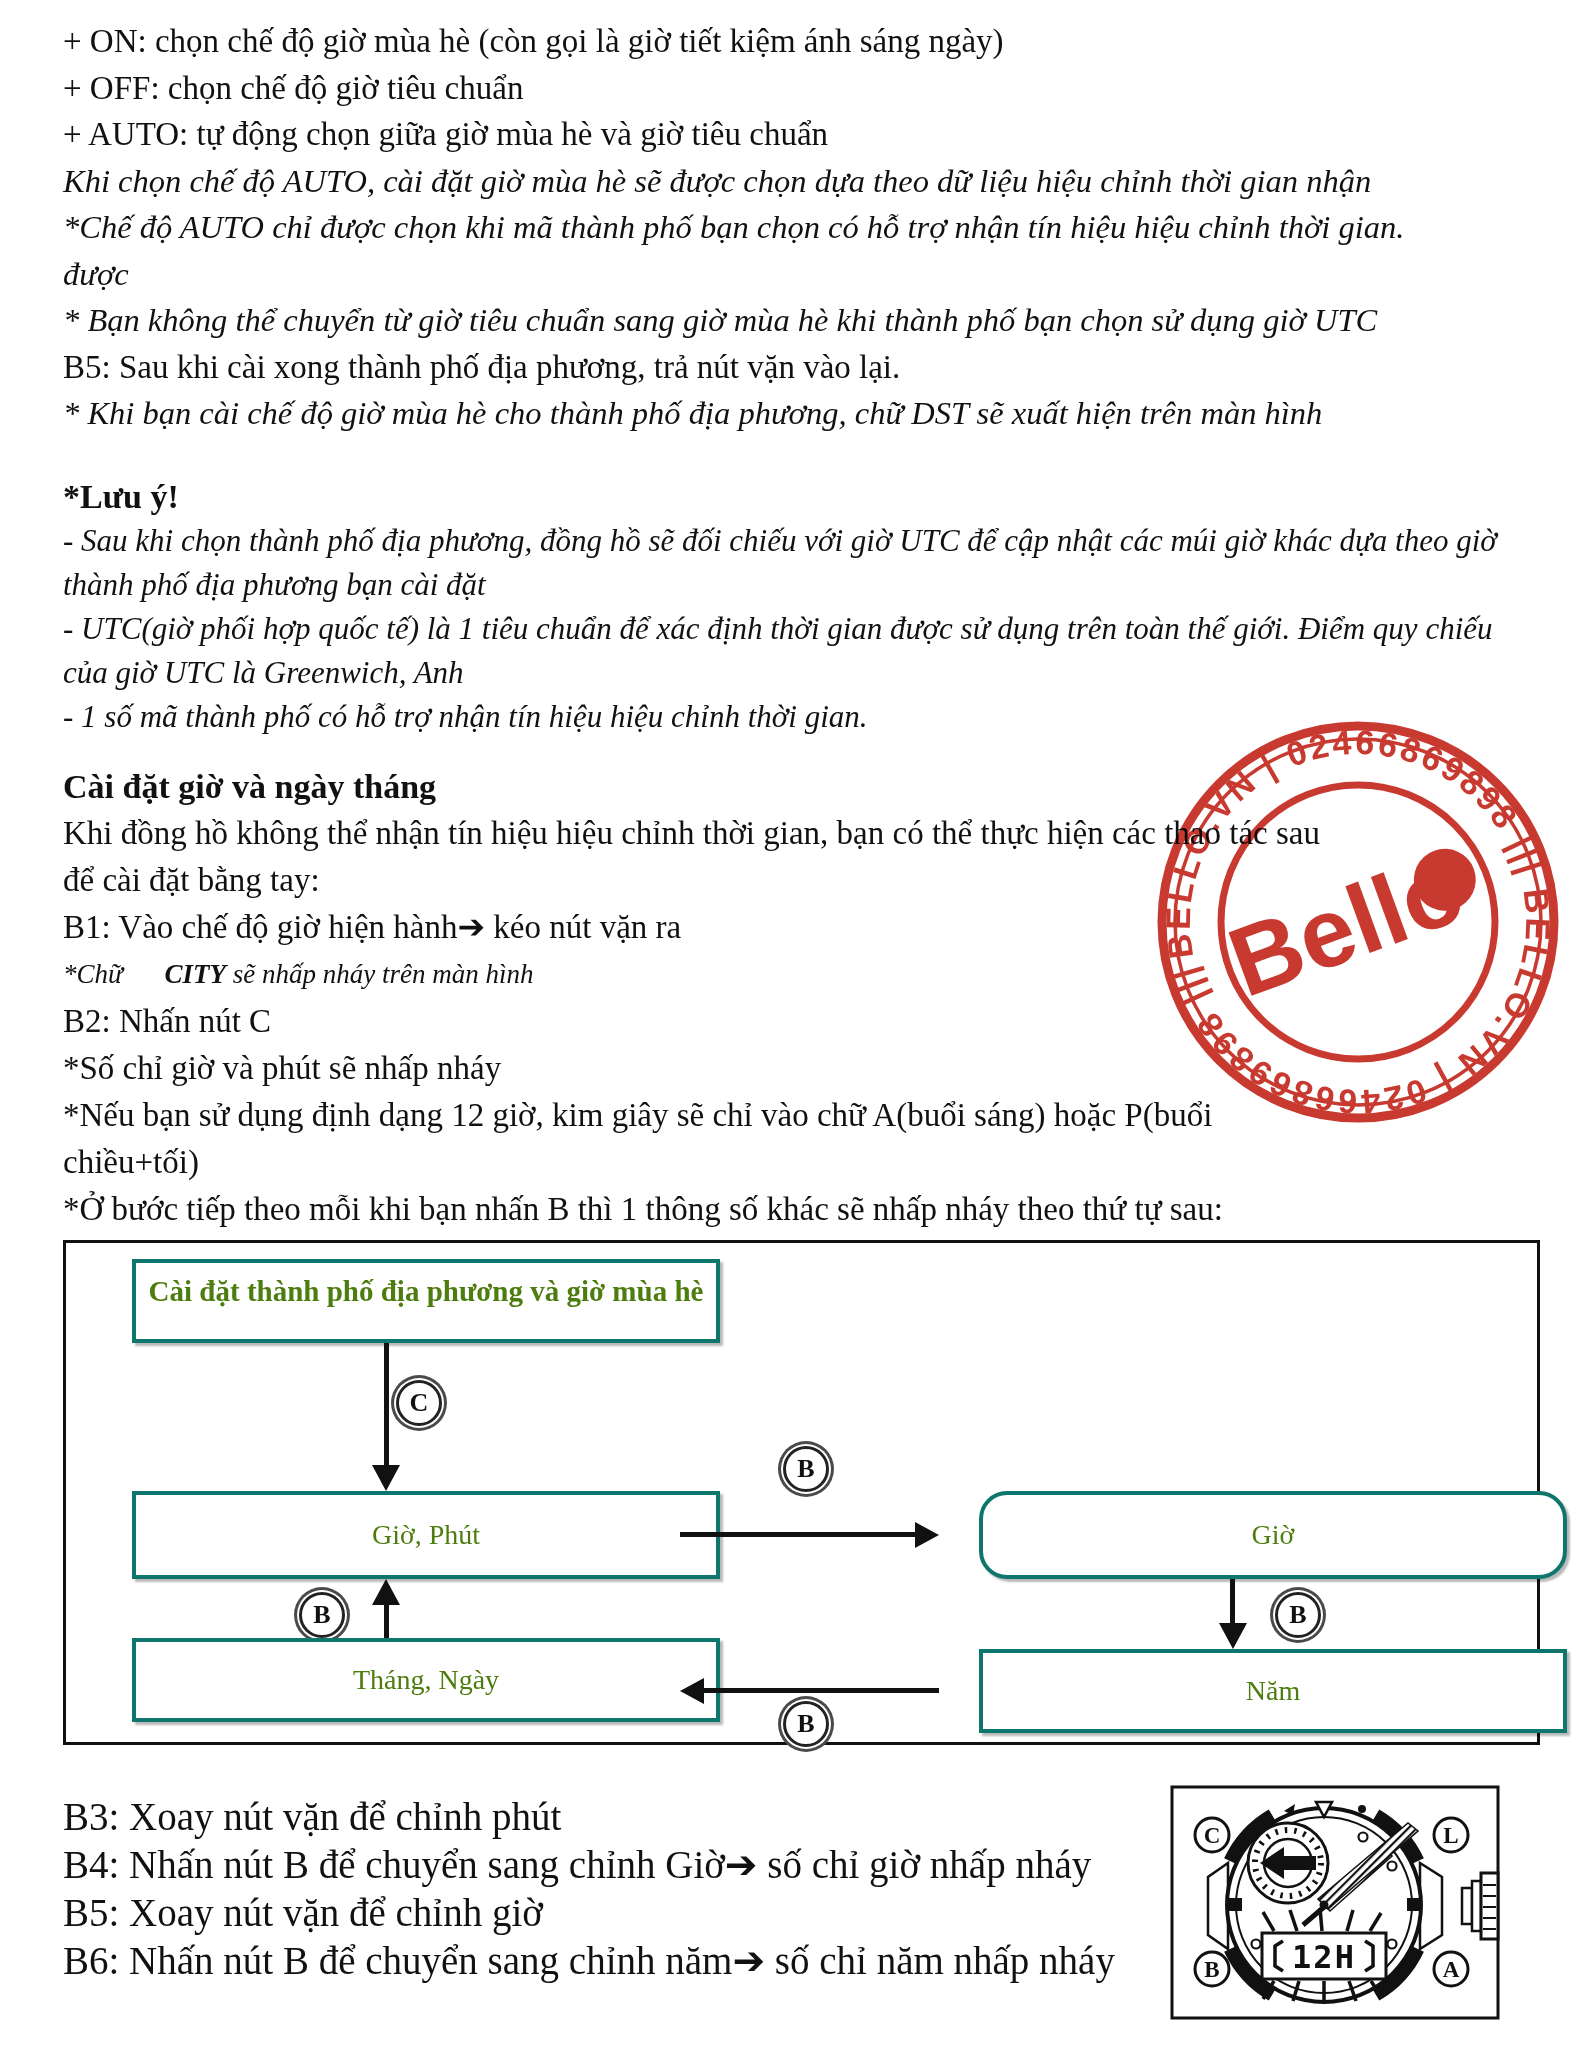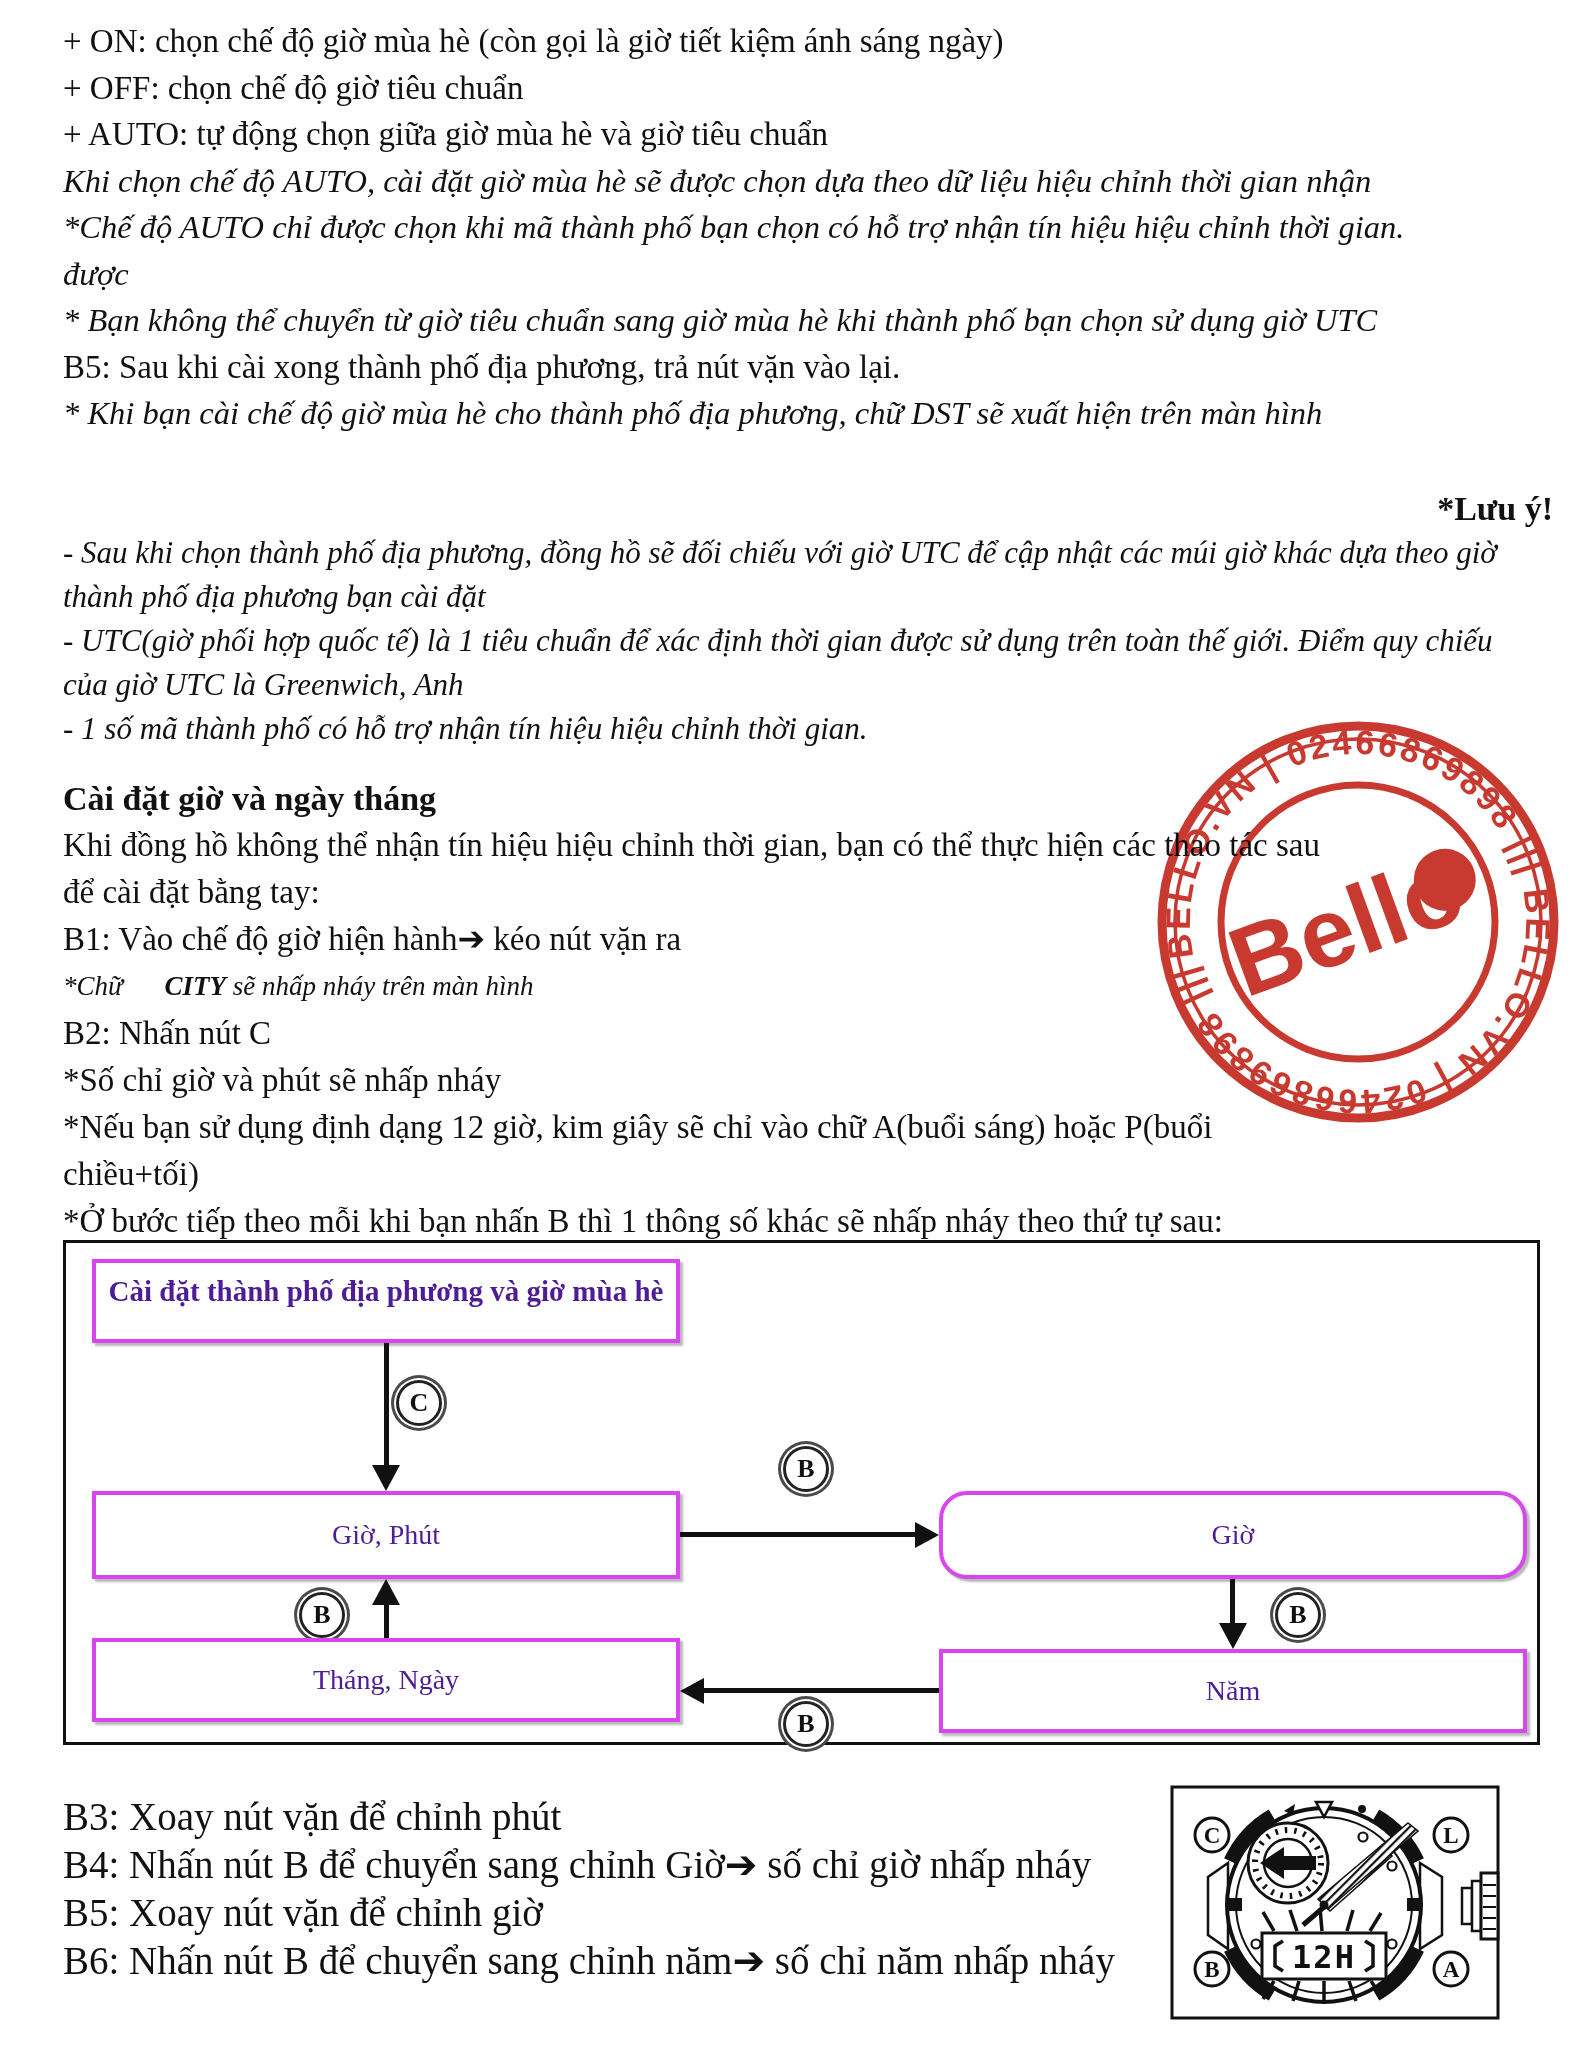--- a/index.html
+++ b/index.html
@@ -9,29 +9,29 @@
   .ln{white-space:nowrap;}
   .hA{height:46.5px;line-height:46.5px;}
   .hB{height:44px;line-height:44px;}
   .hC{height:47px;line-height:47px;}
   .reg{font-size:33px;}
   .ital{font-style:italic;font-size:32.5px;}
   .itsm{font-style:italic;font-size:31px;}
   .boldln{font-weight:bold;font-size:34px;}
   .citynote{font-style:italic;font-size:27px;}
   .citynote b{font-weight:bold;margin-left:35px;}
-  .gap38{margin-top:50px;text-align:right;}
+  .gap38{margin-top:38px;}
   .gap24{margin-top:24px;}
 
   
   .flow{position:absolute;left:63px;top:1240px;width:1477px;height:505px;
         border:3px solid #111;background:#fff;box-sizing:border-box;}
-  .node{position:absolute;border:4px solid #d946ef;background:#fff;box-sizing:border-box;
+  .node{position:absolute;border:4px solid #0f766e;background:#fff;box-sizing:border-box;
         display:flex;align-items:center;justify-content:center;
-        font-size:28px;color:#4c1d95;box-shadow:3px 3px 2px rgba(0,0,0,.28);}
+        font-size:28px;color:#4d7c0f;box-shadow:3px 3px 2px rgba(0,0,0,.28);margin-left:40px;}
   .node.title{font-weight:bold;font-size:29px;align-items:flex-start;padding-top:12px;}
   .vline,.hline{position:absolute;background:#111;}
   .vline{width:5px;}
   .hline{height:5px;}
   .ah{position:absolute;width:0;height:0;}
   .ah-down{border-left:14px solid transparent;border-right:14px solid transparent;border-top:26px solid #111;}
   .ah-up{border-left:14px solid transparent;border-right:14px solid transparent;border-bottom:26px solid #111;}
   .ah-right{border-top:13px solid transparent;border-bottom:13px solid transparent;border-left:24px solid #111;}
   .ah-left{border-top:13px solid transparent;border-bottom:13px solid transparent;border-right:24px solid #111;}
   .cb{position:absolute;width:40px;height:40px;border:3px solid #222;border-radius:50%;

